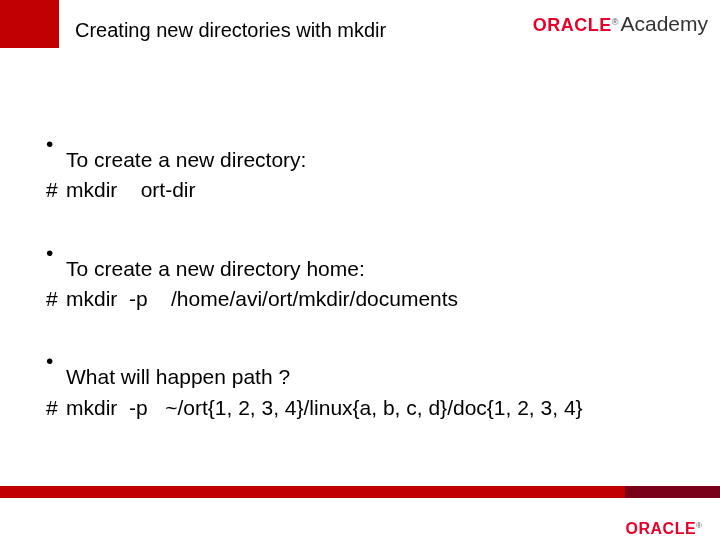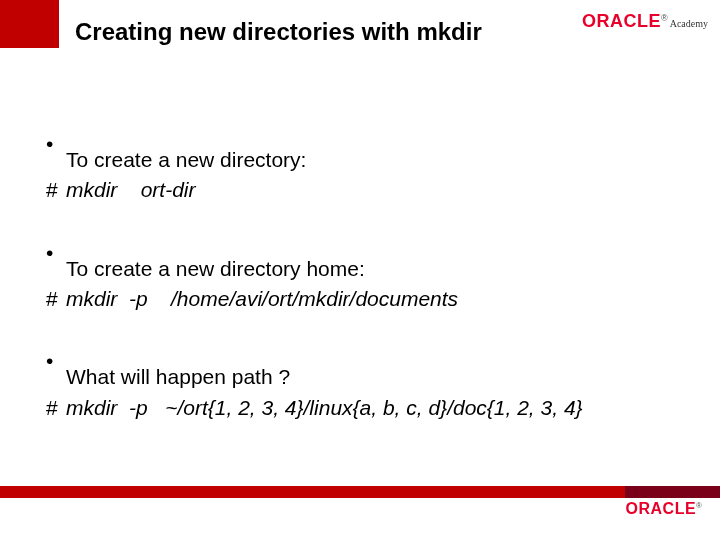--- a/index.html
+++ b/index.html
@@ -3,44 +3,44 @@
 <meta charset="utf-8">
 <style>
   * { margin: 0; padding: 0; box-sizing: border-box; }
   html, body { width: 720px; height: 540px; font-family: Arial, Helvetica, sans-serif; background: #fff; color: #000; }
   .slide { position: relative; width: 720px; height: 540px; overflow: hidden; }
 
   
   .red-block { position: absolute; left: 0; top: 0; width: 59px; height: 48px; background: #c00000; }
 
   
-  .title { position: absolute; left: 75px; top: 18px; width: 440px; font-size: 24px; font-weight: bold; line-height: 1.2; }
+  .title { position: absolute; left: 75px; top: 18px; width: 440px; font-size: 20px; font-weight: normal; line-height: 1.2; }
 
   
   .oracle-academy { position: absolute; right: 12px; top: 12px; text-align: left; }
   .oracle-word { font-family: Liberation Sans, sans-serif; font-weight: bold; letter-spacing: 0.5px; color: #e8002b; font-size: 18px; line-height: 1; display: inline-block; vertical-align: baseline; }
   .oracle-reg { font-size: 9px; color: #555; vertical-align: super; }
-  .academy-word { font-family: Liberation Serif, serif; font-size: 10px; color: #333; display: inline-block; margin-left: 2px; }
+  .academy-word { font-family: Liberation Sans, sans-serif; font-size: 21px; color: #333; display: inline-block; margin-left: 2px; }
 
   
   .content { position: absolute; left: 46px; top: 130px; width: 630px; font-size: 21px; line-height: 1.35; }
   .group { margin-bottom: 34px; }
   .bullet-line { display: flex; }
   .bullet-mark { width: 20px; flex: none; }
   .bullet-text { flex: 1; margin-top: 16px; }
   .hash-line { display: flex; margin-top: 2px; }
   .hash-mark { width: 20px; flex: none; }
-  .hash-text { flex: 1; white-space: pre; font-style: italic; }
+  .hash-text { flex: 1; white-space: pre; }
 
   
   .footer-bar { position: absolute; left: 0; bottom: 42px; width: 100%; height: 12px; background: #c00000; }
   .footer-bar::after { content: ""; position: absolute; right: 0; top: 0; height: 12px; width: 95px; background: #7a0019; }
 
   
-  .oracle-footer { position: absolute; right: 18px; bottom: 22px; }
+  .oracle-footer { position: absolute; right: 18px; bottom: 2px; }
   .oracle-footer .oracle-word { font-size: 16px; }
   .oracle-footer .oracle-reg { font-size: 8px; }
 </style>
 </head>
 <body>
 
 <div class="slide">
 
   <div class="red-block"></div>
 

